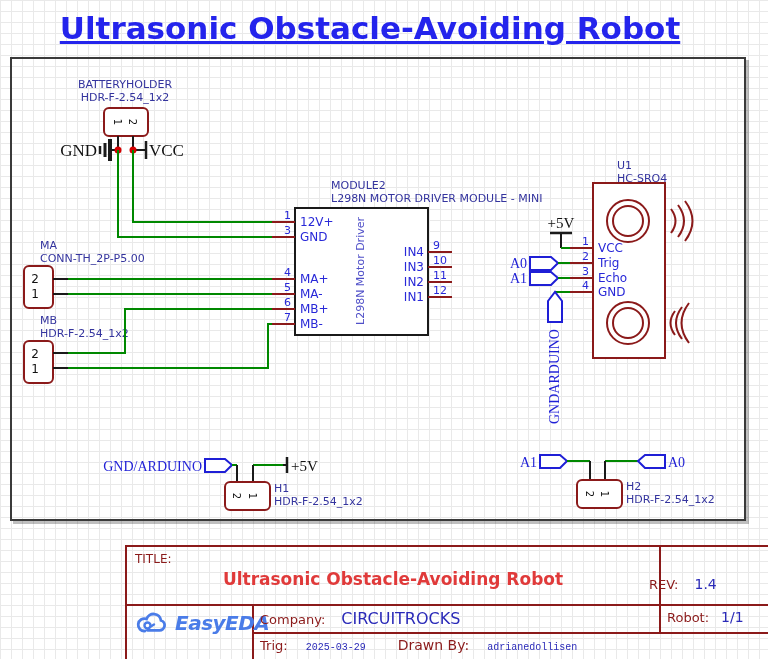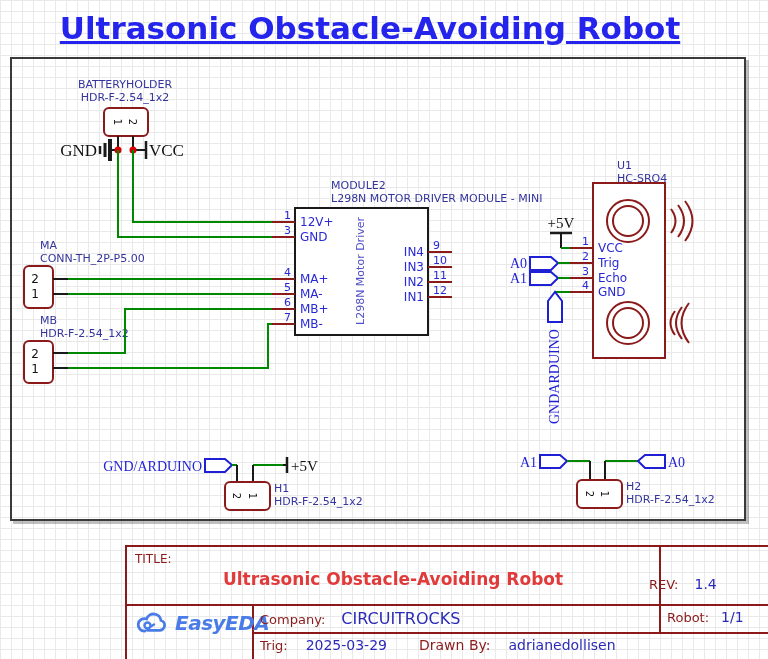--- a/index.html
+++ b/index.html
@@ -52,21 +52,21 @@
   .tb-title-label{position:absolute;left:8px;top:5px;}
   .tb-title{position:absolute;left:0;top:22px;width:532px;text-align:center;
       color:#e03a3a;font-size:17px;font-weight:bold;}
   .tb-rev{position:absolute;left:522px;top:29px;display:flex;gap:16px;align-items:baseline;}
   .tb-rev .tb-value{font-size:14px;}
   .tb-company{position:absolute;left:133px;top:62px;display:flex;gap:16px;align-items:baseline;}
   .tb-company .tb-value{font-size:16px;}
   .tb-sheet{position:absolute;left:540px;top:62px;display:flex;gap:12px;align-items:baseline;}
   .tb-sheet .tb-value{font-size:14px;}
   .tb-date{position:absolute;left:133px;top:90px;display:flex;gap:18px;align-items:baseline;}
-  .tb-date .tb-value{font-size:14px;}
+  .tb-date .tb-value{font-size:10px;font-family:Liberation Mono, monospace;}
   .tb-logo{position:absolute;left:8px;top:63px;display:flex;align-items:center;gap:4px;}
   .tb-logo-text{color:#4a7ce8;font-size:20px;font-weight:bold;font-style:italic;letter-spacing:-0.5px;}
 </style>
 </head>
 <body>
 
 <div class="page">
 
   <div class="page-title">Ultrasonic Obstacle-Avoiding Robot</div>
 

